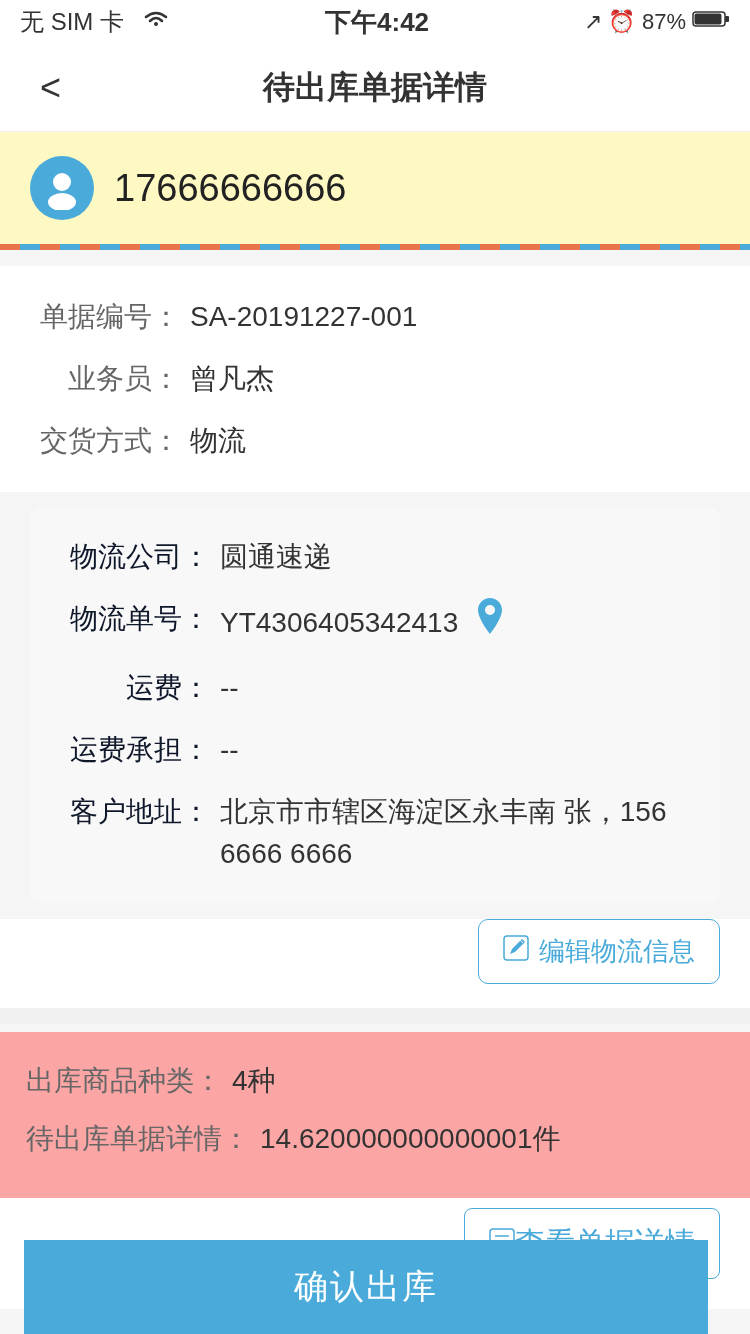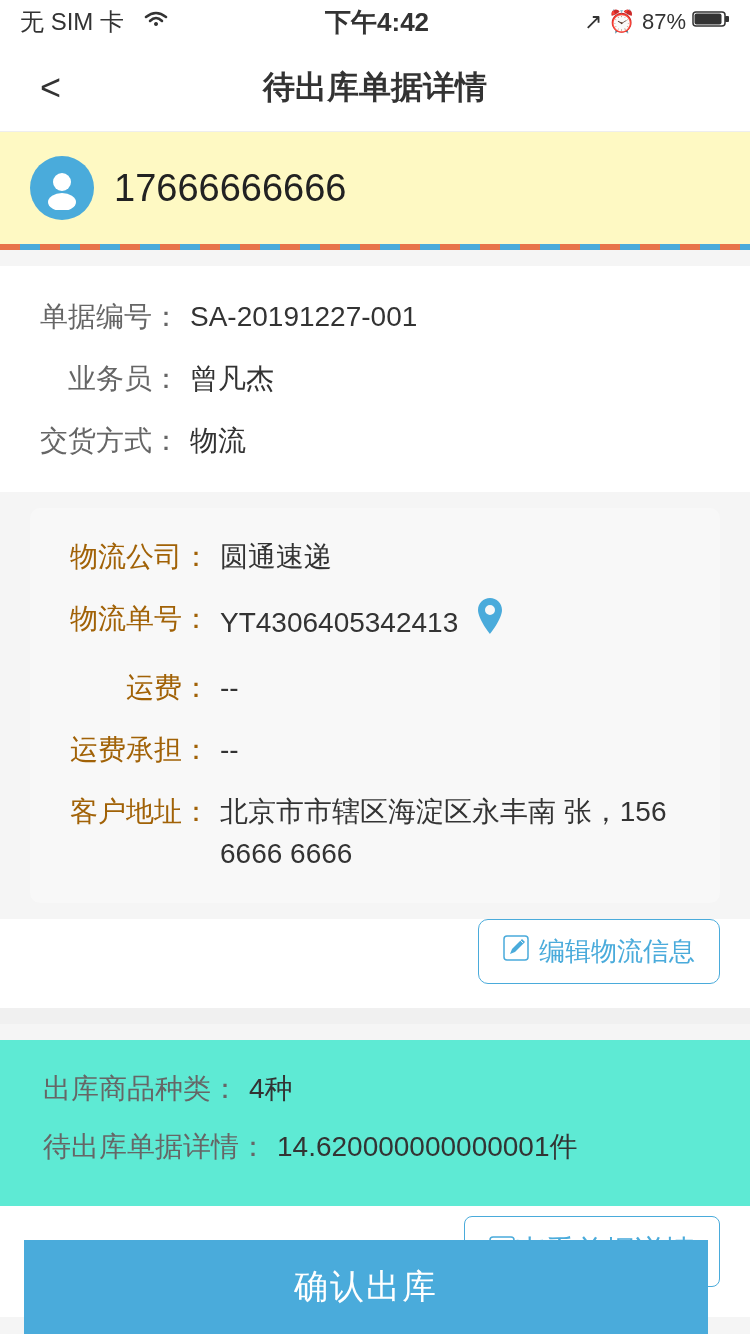--- a/index.html
+++ b/index.html
@@ -127,21 +127,21 @@
     }
     .logistics-row {
       display: flex;
       align-items: flex-start;
       margin-bottom: 20px;
       font-size: 28px;
       line-height: 1.5;
     }
     .logistics-row:last-child { margin-bottom: 0; }
     .logistics-label {
-      color: #a16207;
+      color: #0f172a;
       min-width: 150px;
       text-align: right;
       flex-shrink: 0;
     }
     .logistics-value {
       color: #333;
       flex: 1;
       padding-left: 10px;
     }
     .tracking-row {
@@ -175,23 +175,23 @@
     }
 
     
     .section-divider {
       height: 16px;
       background: #f0f0f0;
     }
 
     
     .product-section {
-      background: #5eead4;
-      padding: 30px 30px 20px 43px;
-      margin-top: 16px;
+      background: #fca5a5;
+      padding: 30px 30px 20px 26px;
+      margin-top: 8px;
     }
     .product-row {
       display: flex;
       align-items: center;
       margin-bottom: 20px;
       font-size: 28px;
     }
     .product-label {
       color: #666;
       min-width: 190px;

